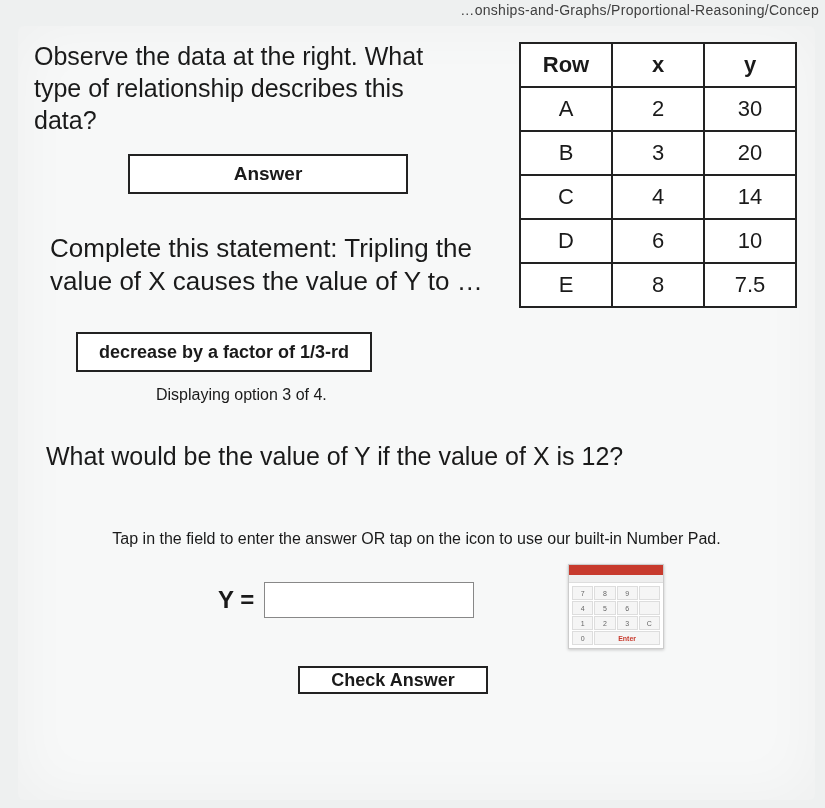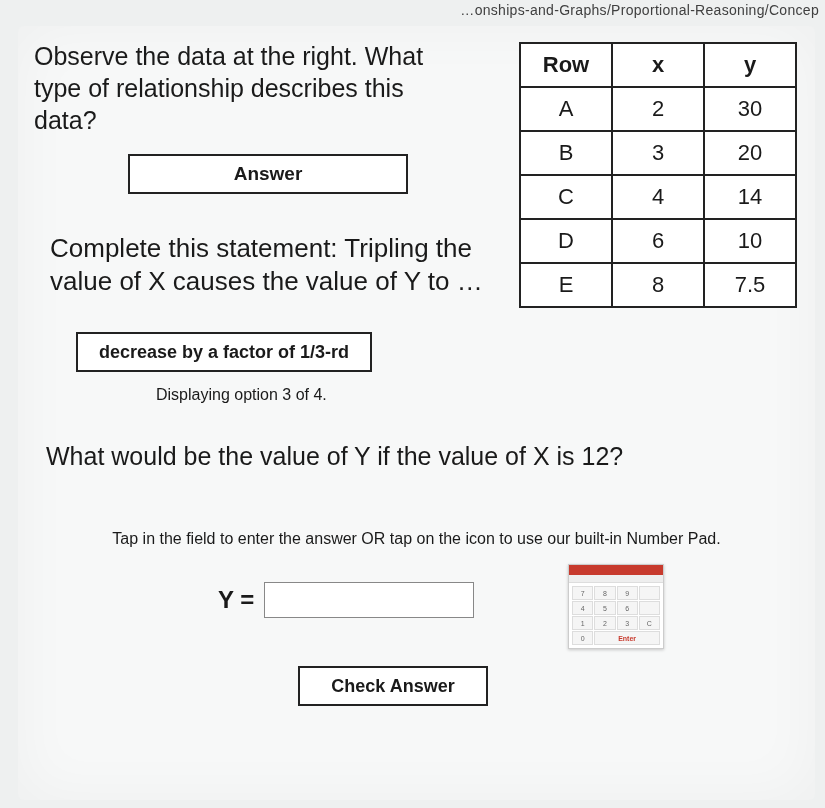--- a/index.html
+++ b/index.html
@@ -176,21 +176,21 @@
     grid-column: 2 / 5;
     color: #c73a2d;
     font-size: 7px;
     font-weight: bold;
   }
   .check-btn {
     position: absolute;
     top: 640px;
     left: 280px;
     width: 190px;
-    height: 40px;
+    height: 28px;
     border: 2px solid #222;
     background: #fff;
     font-size: 18px;
     font-weight: bold;
     display: flex;
     align-items: center;
     justify-content: center;
     cursor: pointer;
   }
 </style>

